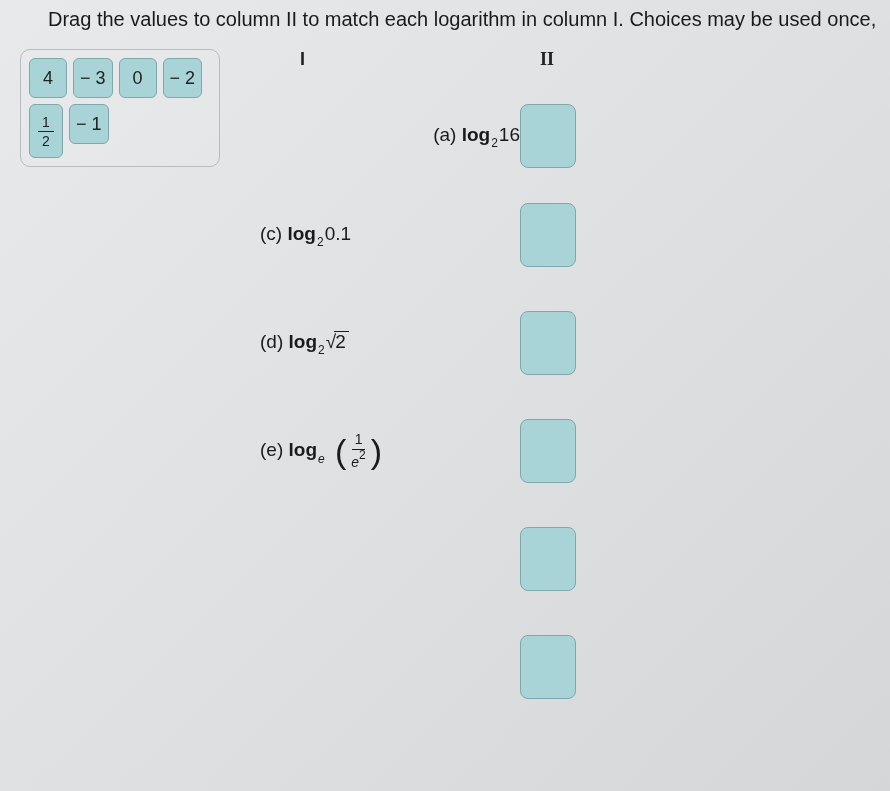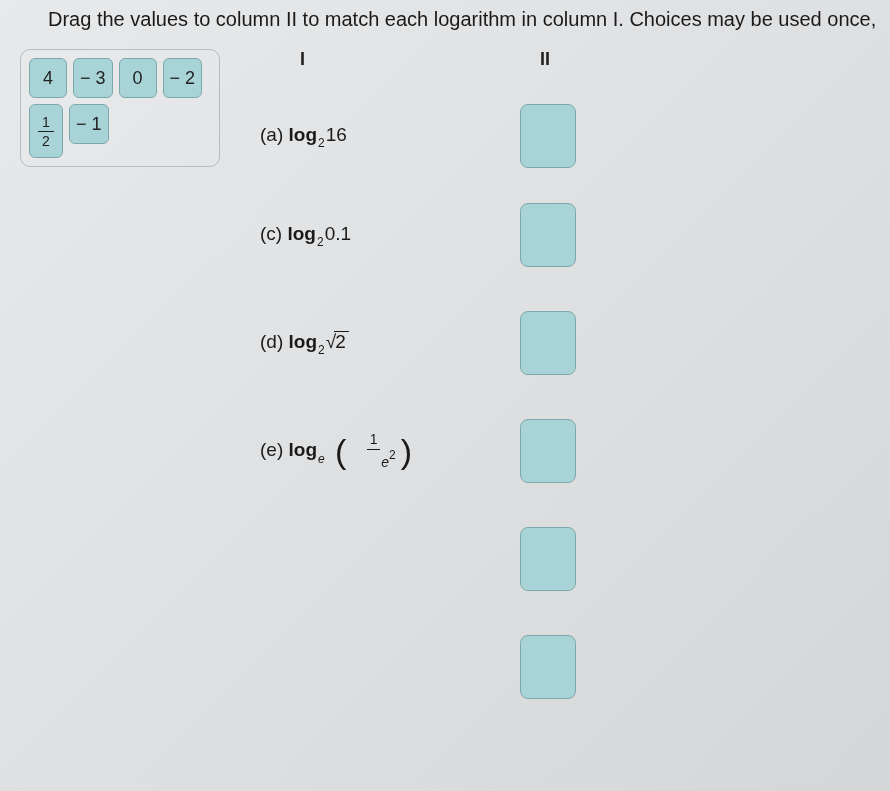--- a/index.html
+++ b/index.html
@@ -70,27 +70,27 @@
   .col-i { width: 260px; }
   .col-ii { width: 120px; align-items: flex-start; }
   .col-header {
     font-weight: bold;
     font-size: 18px;
     text-align: center;
     height: 30px;
     margin-bottom: 12px;
   }
   .col-i .col-header { text-align: left; padding-left: 40px;}
-  .col-ii .col-header { text-align: left; padding-left: 20px;}
+  .col-ii .col-header { text-align: left; padding-left: 20px; font-family: Liberation Serif, serif;}
   .row {
     height: 108px;
     display: flex;
     align-items: center;
   }
-  .row.first { height: 90px; }
+  .row.first { height: 90px; justify-content: flex-end; }
   .expr {
     font-size: 19px;
     color: #1a1a1a;
   }
   .sub { font-size: 12px; vertical-align: sub; position: relative; top: 2px; padding: 0 1px;}
   .sup { font-size: 12px; vertical-align: super; position: relative; top: -2px;}
   .drop {
     width: 56px;
     height: 64px;
     background: #a8d4d8;
@@ -116,21 +116,21 @@
   }
   .vfrac {
     display: inline-flex;
     flex-direction: column;
     align-items: center;
     font-size: 14px;
     line-height: 1.1;
     margin: 0 2px;
   }
   .vfrac .n { border-bottom: 1px solid #1a1a1a; padding: 0 3px 1px 3px;}
-  .vfrac .d { padding: 1px 3px 0 3px; margin-left: 30px;}
+  .vfrac .d { padding: 1px 3px 0 3px;}
   .italic { font-style: italic; }
 </style>
 </head>
 <body>
 
 <div class="instruction">Drag the values to column II to match each logarithm in column I. Choices may be used once,</div>
 
 <div class="content">
 
   <div class="choices-box">

